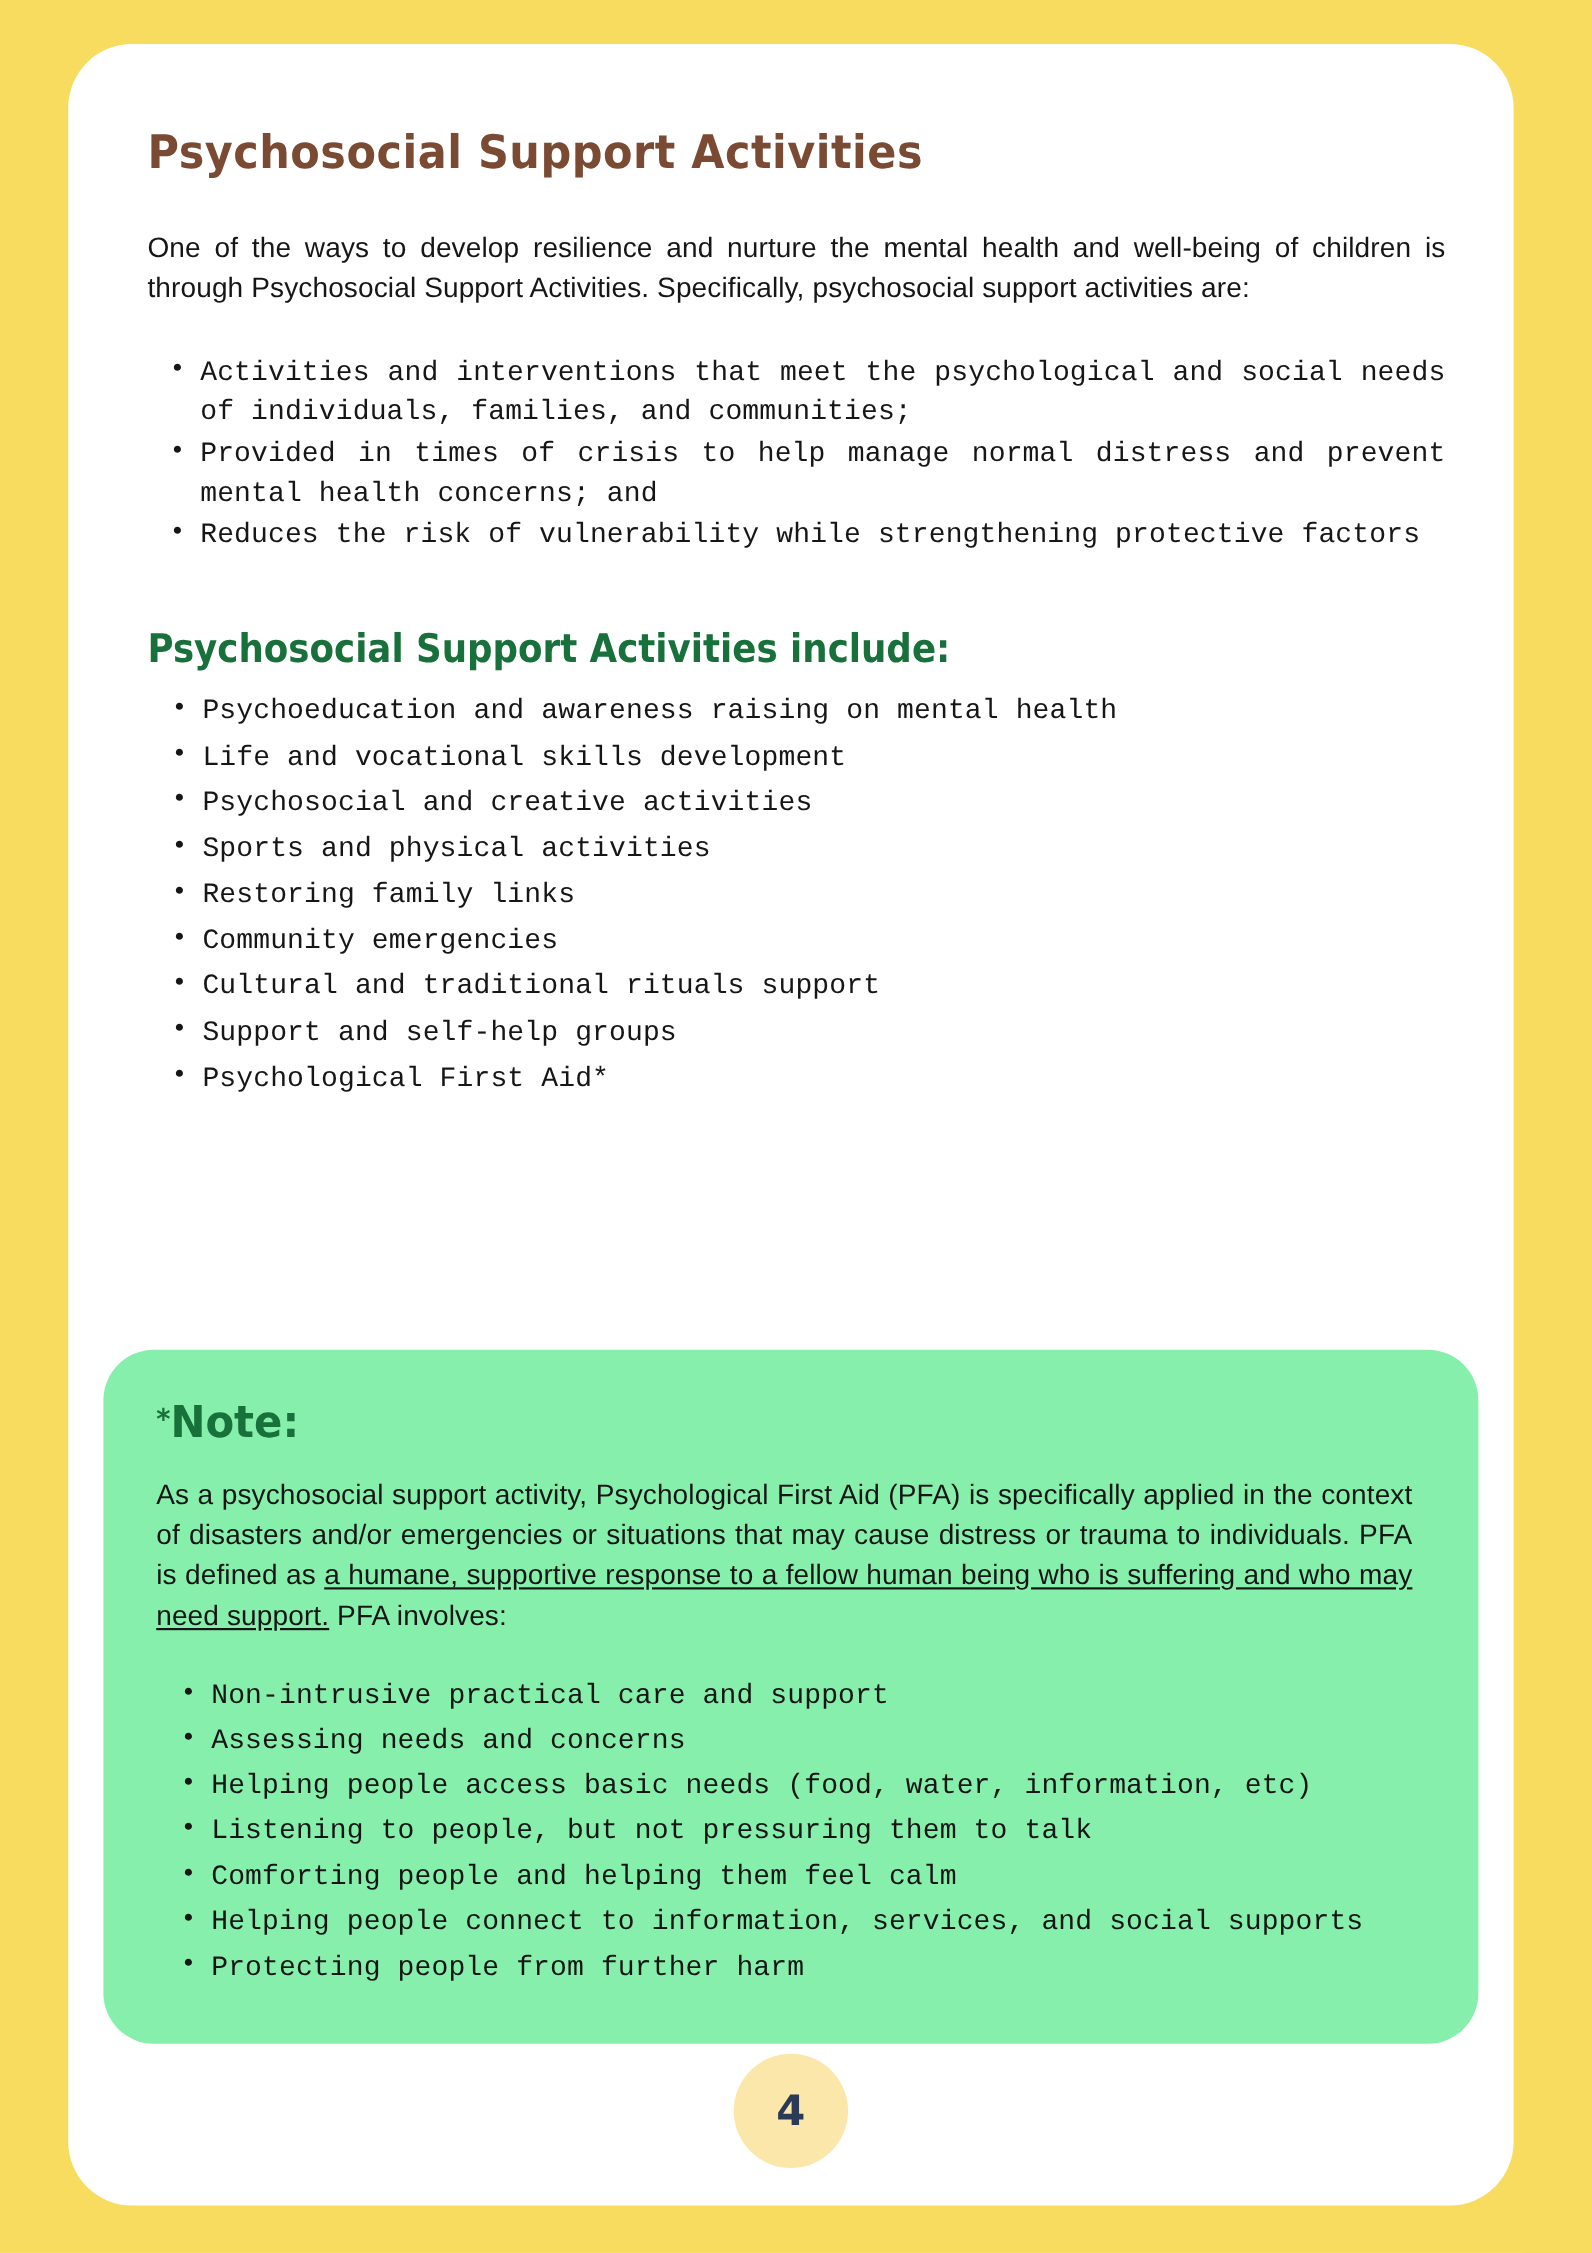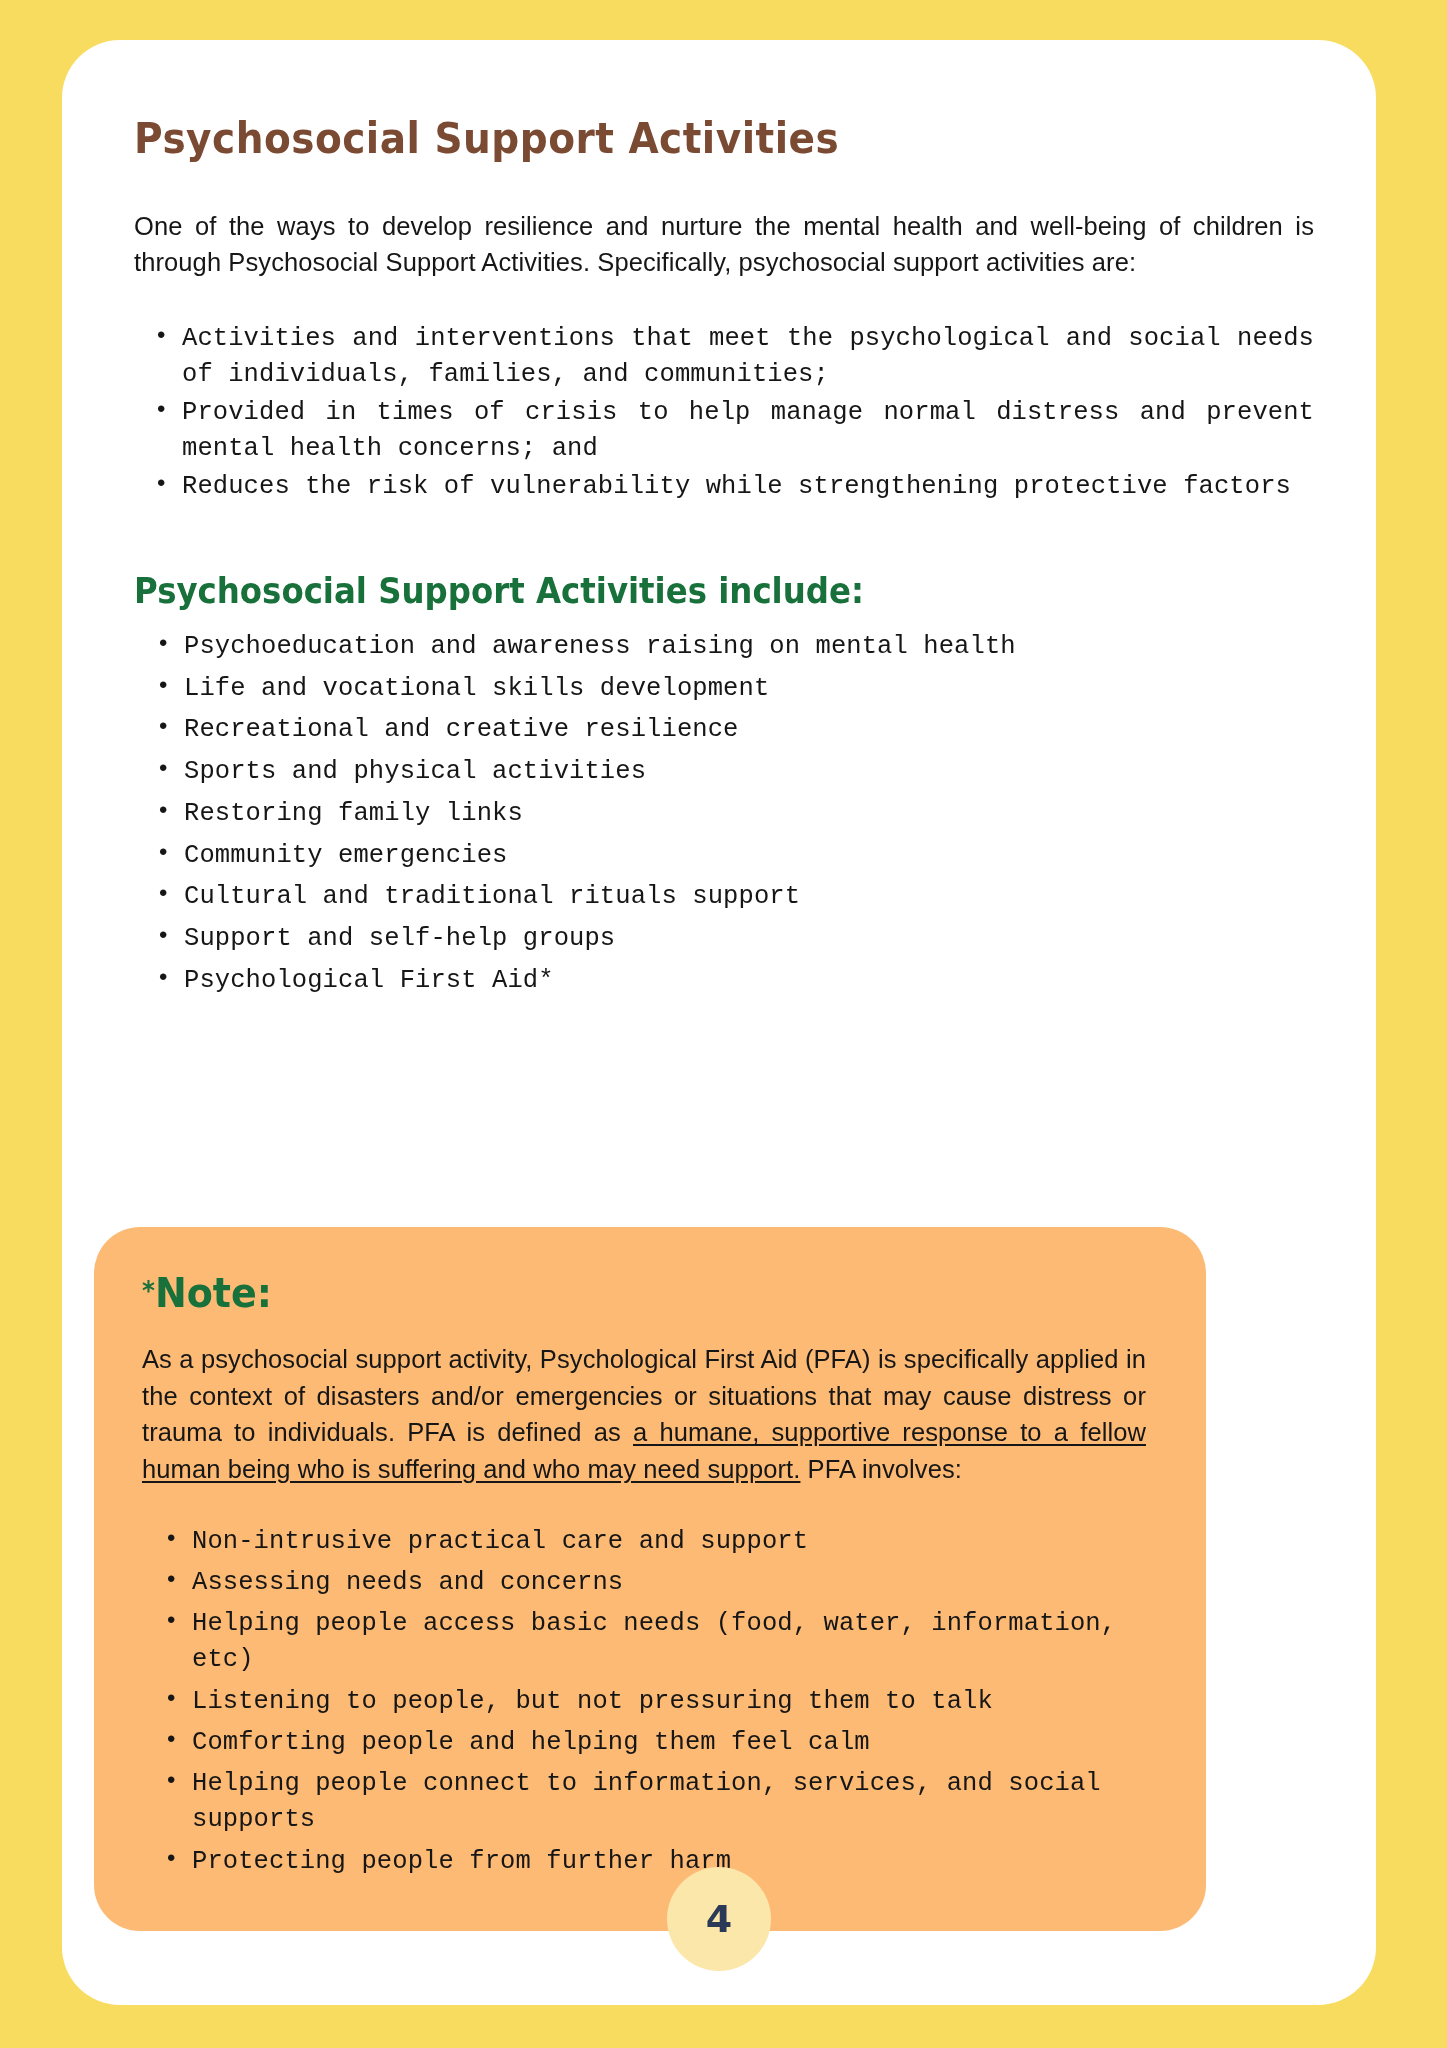--- a/index.html
+++ b/index.html
@@ -133,24 +133,24 @@
   }
   ul.bullets.tight > li::before { left: 22px; }
 
   .spacer-lg { height: 62px; }
 
   
   .note-box {
     position: absolute;
     left: 32px;
     top: 1187px;
-    width: 1112px;
+    width: 1250px;
     box-sizing: border-box;
     padding: 44px 60px 46px 48px;
-    background: #fdba74;
+    background: #86efac;
     border-radius: 46px;
   }
 
   .note-text {
     font-size: 25.5px;
     line-height: 1.44;
     color: #161616;
     text-align: justify;
     margin: 0 0 36px 0;
     letter-spacing: 0.1px;
@@ -204,21 +204,21 @@
         <li>Reduces the risk of vulnerability while strengthening protective factors</li>
       </ul>
 
       <div class="spacer-lg"></div>
 
       <h2 class="section-heading">Psychosocial Support Activities include:</h2>
 
       <ul class="bullets tight">
         <li>Psychoeducation and awareness raising on mental health</li>
         <li>Life and vocational skills development</li>
-        <li>Recreational and creative resilience</li>
+        <li>Psychosocial and creative activities</li>
         <li>Sports and physical activities</li>
         <li>Restoring family links</li>
         <li>Community emergencies</li>
         <li>Cultural and traditional rituals support</li>
         <li>Support and self-help groups</li>
         <li>Psychological First Aid*</li>
       </ul>
 
     </div>
 

